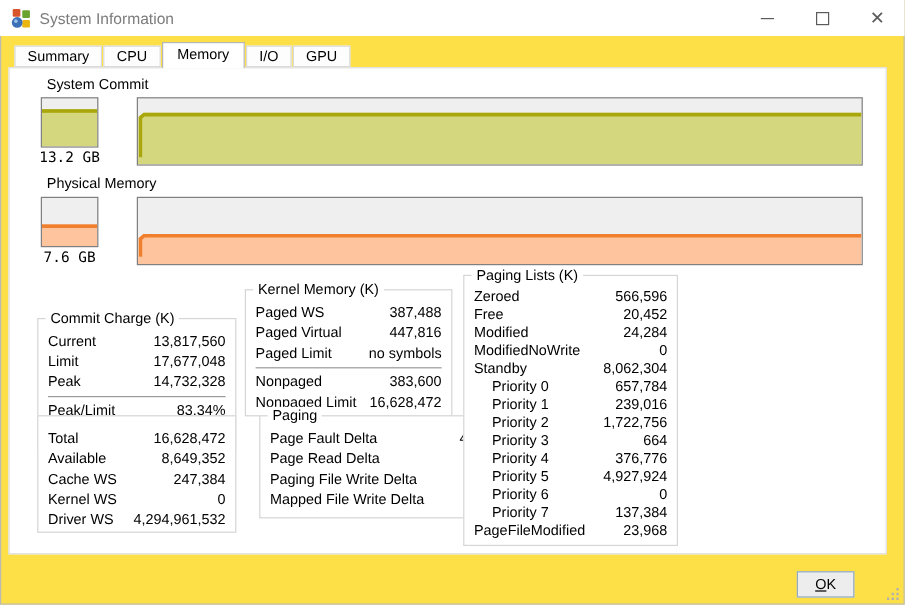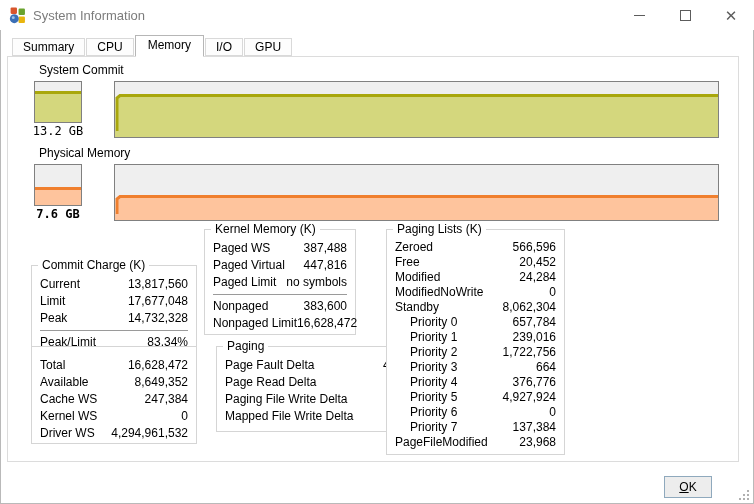--- a/index.html
+++ b/index.html
@@ -1,17 +1,17 @@
 <!DOCTYPE html>
 <html><head>
 <meta charset="utf-8">
 <style>
   html,body{margin:0;padding:0;background:#e9e9e9;}
   .window{
-    position:relative;width:754px;height:504px;background:#ffffff;
+    position:relative;width:754px;height:504px;background:#fde047;
     font-family:"Liberation Sans",sans-serif;color:#000;
     box-shadow:inset 0 0 0 1px #b9b9b9;overflow:hidden;
   }
   
   .titlebar{height:30px;background:#ffffff;display:flex;align-items:center;padding-left:9px;}
   .app-icon{width:17px;height:17px;flex:0 0 auto;}
   .title-text{margin-left:7px;font-size:13px;color:#7c7c7c;}
   .controls{margin-left:auto;display:flex;height:100%;}
   .ctrl{width:46px;height:100%;display:flex;align-items:center;justify-content:center;cursor:default;}
   .glyph-min{width:11px;height:1px;background:#5c5c5c;display:block;}
@@ -94,21 +94,21 @@
         <svg viewBox="0 0 605 55" preserveAspectRatio="none" style="width: 100%; height: 100%; display: block;">
           <polygon points="0,55 0,49 2,49 2,16 5,12 605,12 605,55" fill="#d4d77d"></polygon>
           <polyline points="2,49 2,16 5,13.5 605,13.5" fill="none" stroke="#a9a70c" stroke-width="3"></polyline>
         </svg>
       </div>
 
     <div class="section-label" style="left:19px;top:89px;">Physical Memory</div>
     <div class="gauge" style="left: 26px; top: 107px; background: rgb(239, 239, 239);">
       <div class="gauge-fill" style="height: 46%; background: rgb(254, 196, 157); border-top: 3px solid rgb(240, 127, 46);"></div>
     </div>
-    <div class="gauge-value" style="left:17px;top:150px;font-weight:bold;">7.6 GB</div>
+    <div class="gauge-value" style="left:17px;top:150px;">7.6 GB</div>
     <div class="graph" style="left: 106px; top: 107px; background: rgb(239, 239, 239);">
         <svg viewBox="0 0 605 55" preserveAspectRatio="none" style="width: 100%; height: 100%; display: block;">
           <polygon points="0,55 0,49 2,49 2,34 5,30 605,30 605,55" fill="#fec49d"></polygon>
           <polyline points="2,49 2,34 5,31.5 605,31.5" fill="none" stroke="#f07f2e" stroke-width="3"></polyline>
         </svg>
       </div>
 
     <div class="groupbox" style="left:23px;top:172px;width:166px;height:110px;margin-top:36px;">
       <span class="gb-title">Commit Charge (K)</span>
       <div class="rows">
@@ -154,21 +154,21 @@
             <span class="lbl">Kernel WS</span>
             <span class="val">0</span>
           </div>
           <div class="row">
             <span class="lbl">Driver WS</span>
             <span class="val">4,294,961,532</span>
           </div>
         </div>
     </div>
 
-    <div class="groupbox" style="left:196px;top:172px;width:152px;height:106px;">
+    <div class="groupbox" style="left:196px;top:184px;width:173px;height:106px;">
       <span class="gb-title">Kernel Memory (K)</span>
       <div class="rows">
           <div class="row">
             <span class="lbl">Paged WS</span>
             <span class="val">387,488</span>
           </div>
           <div class="row">
             <span class="lbl">Paged Virtual</span>
             <span class="val">447,816</span>
           </div>

